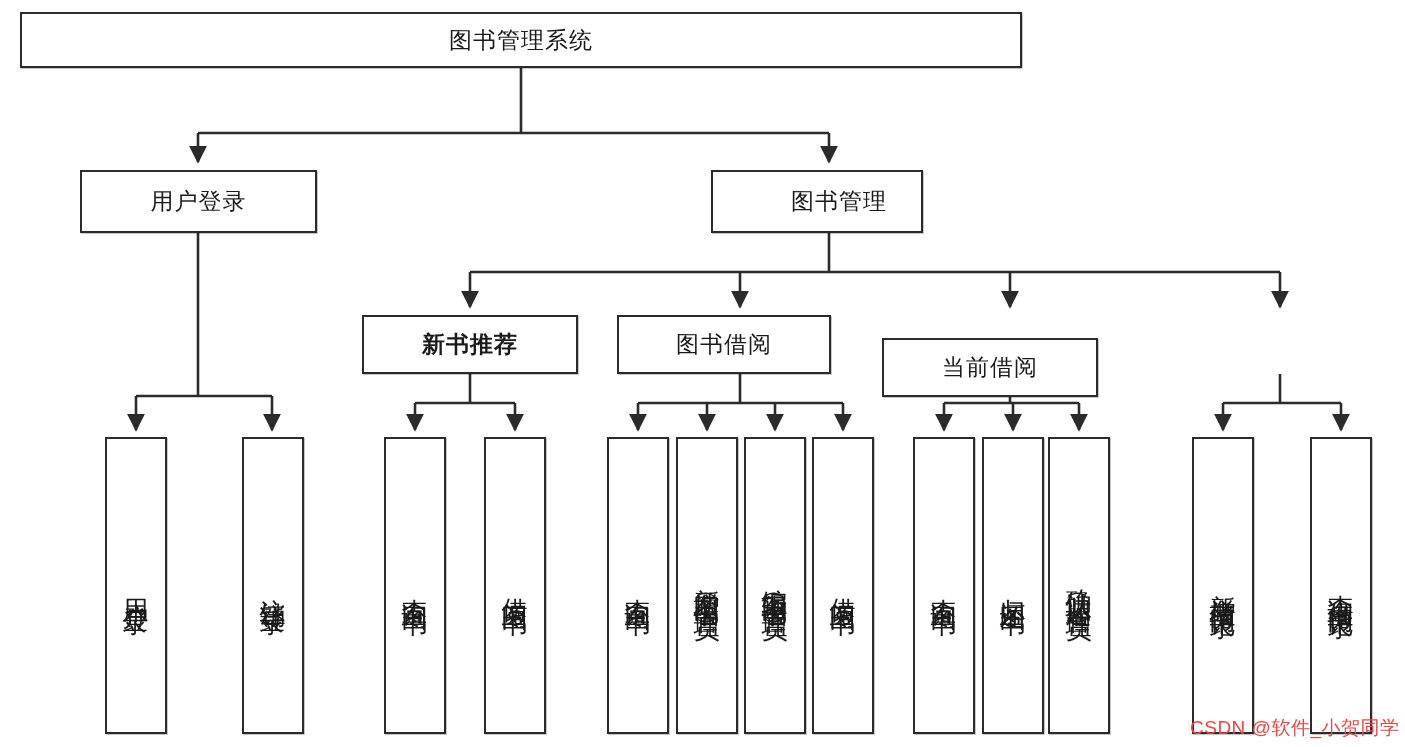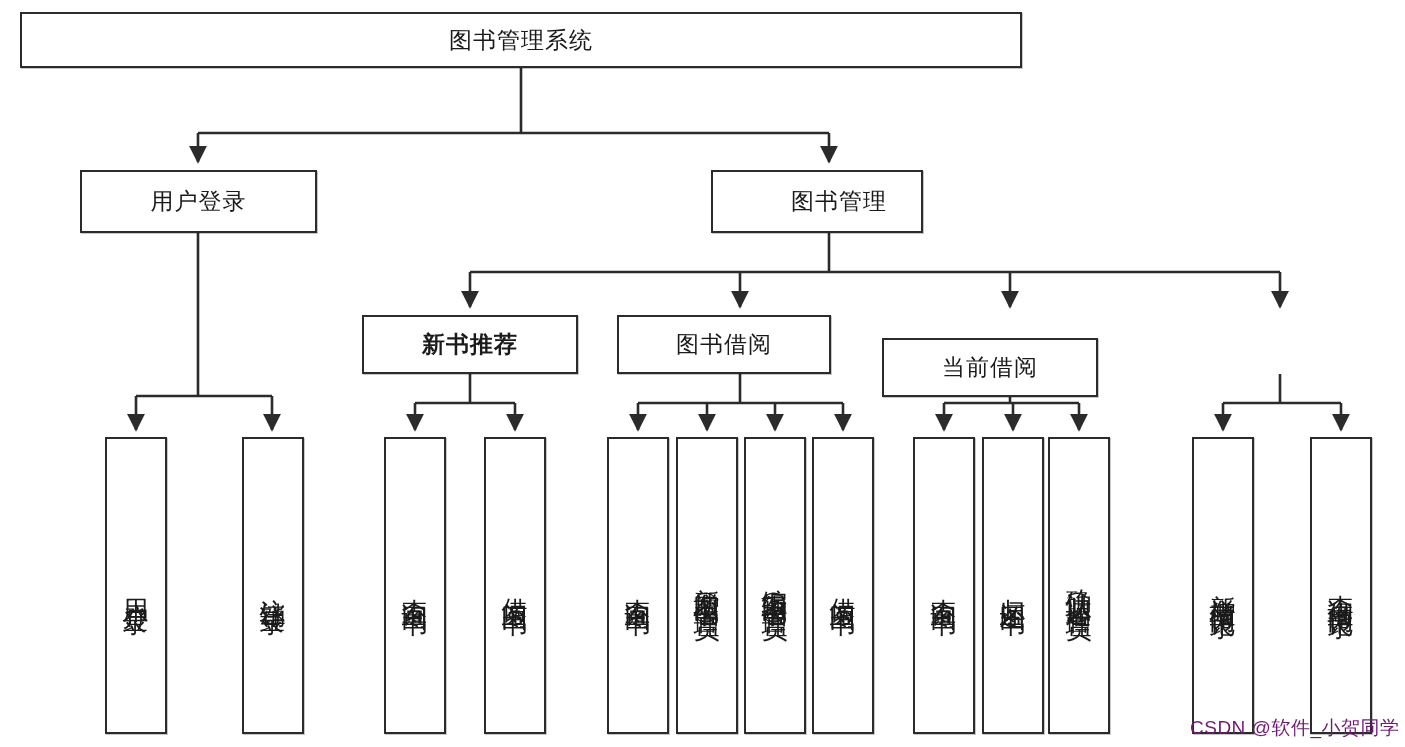--- a/index.html
+++ b/index.html
@@ -50,21 +50,21 @@
   .node.vert .label {
     writing-mode: vertical-rl;
     text-orientation: upright;
     font-size: 26px;
     letter-spacing: 4px;
     line-height: 1;
     max-height: 272px;
   }
   .watermark {
     position: absolute;
-    color: #701a75;
+    color: #ef4444;
     font-size: 19px;
     letter-spacing: 0.5px;
     white-space: pre;
     user-select: none;
   }
 </style>
 </head>
 <body>
 
 <div id="canvas">

